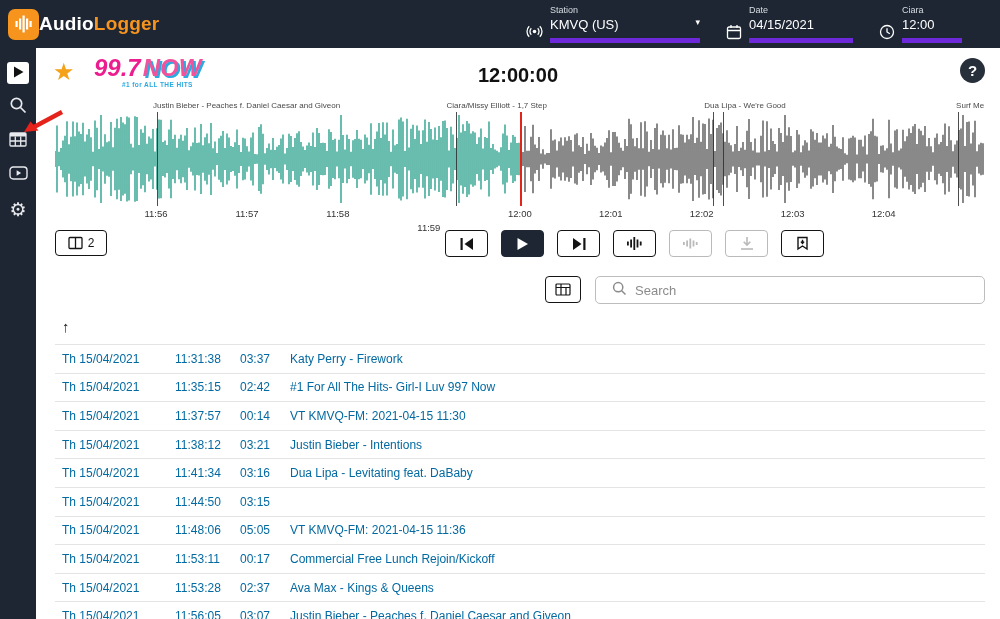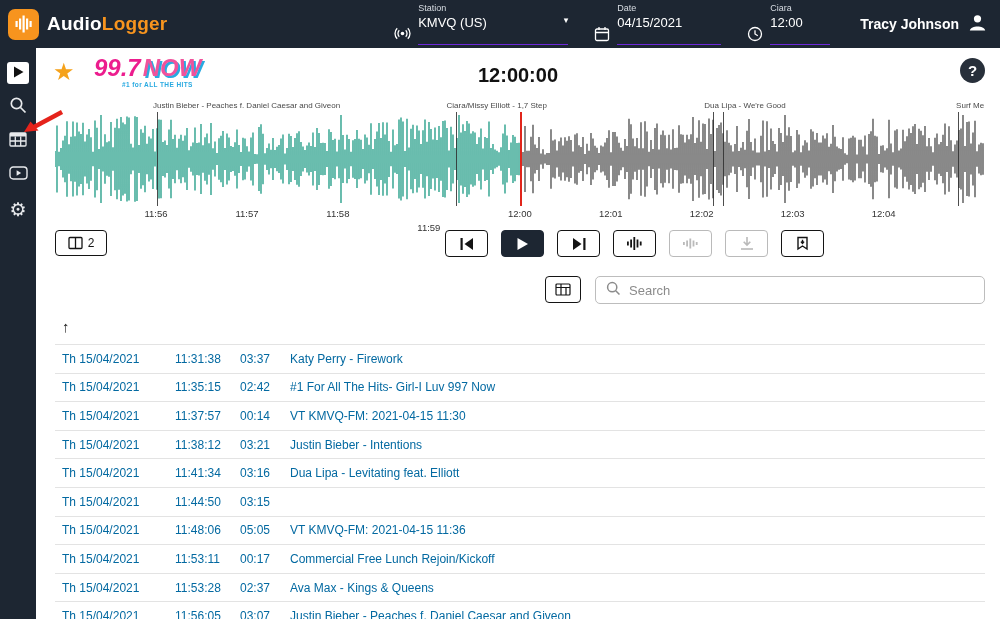--- a/index.html
+++ b/index.html
@@ -2,32 +2,32 @@
 <html><head>
 <meta charset="utf-8">
 <style>
   *{margin:0;padding:0;box-sizing:border-box}
   html,body{width:1000px;height:619px;overflow:hidden}
   body{font-family:"Liberation Sans",sans-serif;background:#fff;position:relative}
 
   
   .topbar{position:absolute;top:0;left:0;width:1000px;height:48px;background:#1d2632;color:#fff;
     display:flex;align-items:center;z-index:6;padding:0 12px 0 8px}
-  .brand{display:flex;align-items:center;gap:8px}
+  .brand{display:flex;align-items:center;}
   .brand-icon{width:31px;height:31px;border-radius:7px;background:#f7941e;display:flex;align-items:center;justify-content:center}
   .brand-text{font-size:19px;font-weight:bold;letter-spacing:.2px}
   .t-audio{color:#fff}
   .t-logger{color:#f7941e}
   .tb-spacer{flex:1}
   .tb-field{display:flex;align-items:flex-end;gap:7px;margin-right:26px}
   .tb-icon{display:flex;align-items:center;padding-bottom:3px}
   .tb-col{display:flex;flex-direction:column}
   .tb-label{font-size:9px;color:#d8dde3;margin-bottom:2px}
-  .tb-valrow{display:flex;align-items:flex-start;justify-content:space-between;border-bottom:1px solid #6d28d9;
-    padding-bottom:14px;font-size:13px;color:#fff}
+  .tb-valrow{display:flex;align-items:flex-start;justify-content:space-between;border-bottom:5px solid #6d28d9;
+    padding-bottom:6px;font-size:13px;color:#fff}
   .tb-valrow .caret{font-size:9px;margin-left:10px;color:#fff}
   .w-station{width:150px}
   .w-date{width:104px}
   .w-time{width:60px}
   .tb-user{display:flex;align-items:center;gap:8px;font-size:14px;font-weight:bold;margin-left:4px}
 
   
   .sidebar{position:absolute;top:48px;left:0;width:36px;height:571px;background:#1d2632;
     display:flex;flex-direction:column;align-items:center;padding-top:14px;gap:12px;z-index:5}
   .sb-item{width:22px;height:22px;display:flex;align-items:center;justify-content:center;cursor:pointer}
@@ -68,21 +68,21 @@
   .pages-btn{position:absolute;left:19px;width:52px;height:26px;gap:5px;font-size:12px}
   .play-cluster{position:absolute;left:409px;display:flex;gap:13px}
   .play-cluster .btn{width:43px;height:27px}
   .btn-primary{background:#1d2632;border-color:#1d2632}
   .btn-disabled{border-color:#bababa;color:#bababa;cursor:default}
 
   
   .search-row{position:relative;height:28px;margin-top:18px}
   .export-btn{position:absolute;left:509px;width:36px;height:27px}
   .search-box{position:absolute;left:559px;width:390px;height:28px;border:1px solid #bdbdbd;border-radius:5px;
-    display:flex;align-items:center;padding:0 10px;gap:8px;background:#fff}
+    display:flex;align-items:center;padding:0 16px;gap:8px;background:#fff}
   .search-box input{border:none;outline:none;flex:1;font-size:13px;color:#333;font-family:"Liberation Sans",sans-serif}
   .search-box input::placeholder{color:#8b8b8b}
 
   
   .table-wrap{margin-left:19px;width:930px;margin-top:14px}
   .sort-arrow{display:inline-block;margin-left:7px;font-size:15px;color:#222;cursor:pointer;height:26px}
   .log-rows{border-top:1px solid #e3e3e3}
   .log-row{display:grid;grid-template-columns:113px 65px 50px 1fr;align-items:center;height:28.6px;
     padding-left:7px;border-bottom:1px solid #e3e3e3;font-size:12px;color:#0369a1;cursor:pointer}
   .log-row span{white-space:nowrap;overflow:hidden}
@@ -149,29 +149,20 @@
       </svg>
     </span>
     <div class="tb-col">
       <span class="tb-label">Ciara</span>
       <div class="tb-valrow w-time">
         <span>12:00</span>
       </div>
     </div>
   </div>
 
-  <div class="tb-user">
-    <span>Tracy Johnson</span>
-    <span>
-      <svg width="21" height="21" viewBox="0 0 21 21" fill="#fff">
-        <circle cx="10.5" cy="6.8" r="3.6"></circle>
-        <path d="M2.8 18.5c1.2-5.2 14.2-5.2 15.4 0z"></path>
-      </svg>
-    </span>
-  </div>
 </header>
 
 <nav class="sidebar">
   <div class="sb-item sb-active">
     <span>
       <svg width="11" height="12" viewBox="0 0 11 12">
           <path d="M1 0.5l9.5 5.5L1 11.5z" fill="#111"></path>
         </svg>
     </span>
   </div>
@@ -360,21 +351,21 @@
     <span class="c-date">Th 15/04/2021</span>
     <span class="c-time">11:38:12</span>
     <span class="c-dur">03:21</span>
     <span class="c-title">Justin Bieber - Intentions</span>
   </div>
 
   <div class="log-row">
     <span class="c-date">Th 15/04/2021</span>
     <span class="c-time">11:41:34</span>
     <span class="c-dur">03:16</span>
-    <span class="c-title">Dua Lipa - Levitating feat. Elliott</span>
+    <span class="c-title">Dua Lipa - Levitating feat. DaBaby</span>
   </div>
 
   <div class="log-row">
     <span class="c-date">Th 15/04/2021</span>
     <span class="c-time">11:44:50</span>
     <span class="c-dur">03:15</span>
   </div>
 
   <div class="log-row">
     <span class="c-date">Th 15/04/2021</span>

